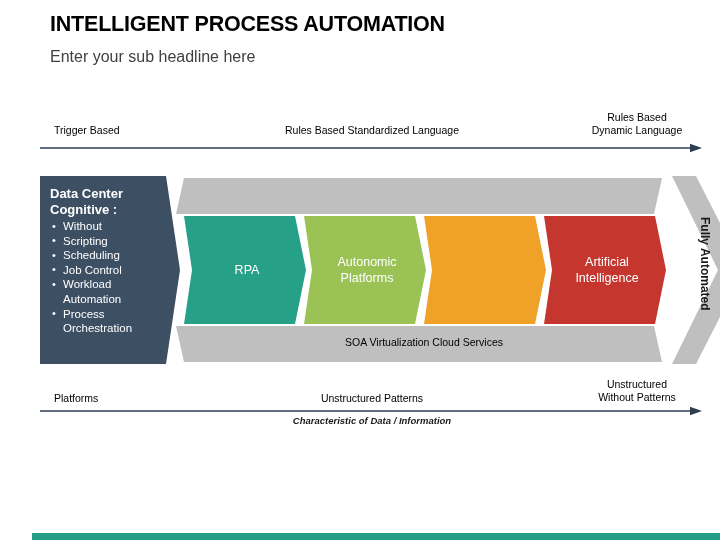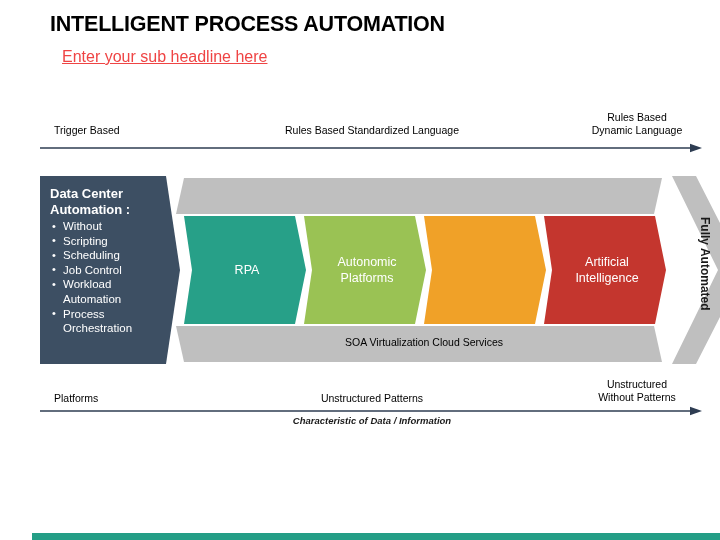--- a/index.html
+++ b/index.html
@@ -29,27 +29,26 @@
     left: 18px;
     top: 12px;
     font-size: 21.5px;
     font-weight: bold;
     letter-spacing: -0.2px;
     color: #000000;
     white-space: nowrap;
   }
   .subtitle {
     position: absolute;
-    left: 30px;
+    left: 18px;
     top: 48px;
     font-size: 16px;
     font-weight: normal;
-    color: #ef4444;
-    white-space: nowrap;
-    text-decoration: underline;
+    color: #404040;
+    white-space: nowrap;
   }
 
   
   .axis-label {
     position: absolute;
     font-size: 10.5px;
     color: #000000;
     line-height: 12.5px;
     white-space: pre-line;
     text-align: center;
@@ -186,21 +185,21 @@
 
       <path d="M392,46 L503,46 L514,100 L503,154 L392,154 L400,100 Z" fill="#f0a128"></path>
 
       <path d="M512,46 L623,46 L634,100 L623,154 L512,154 L520,100 Z" fill="#c4362e"></path>
 
       <path d="M640,6 L664,6 L712,100 L664,194 L640,194 L686,100 Z" fill="#bfbfbf"></path>
     </svg>
 
     <div class="dc-panel">
       <div class="dc-title">Data Center
-Automation :</div>
+Cognitive :</div>
       <ul class="dc-list">
         <li>Without</li>
         <li>Scripting</li>
         <li>Scheduling</li>
         <li>Job Control</li>
         <li>Workload Automation</li>
         <li>Process Orchestration</li>
       </ul>
     </div>
 

